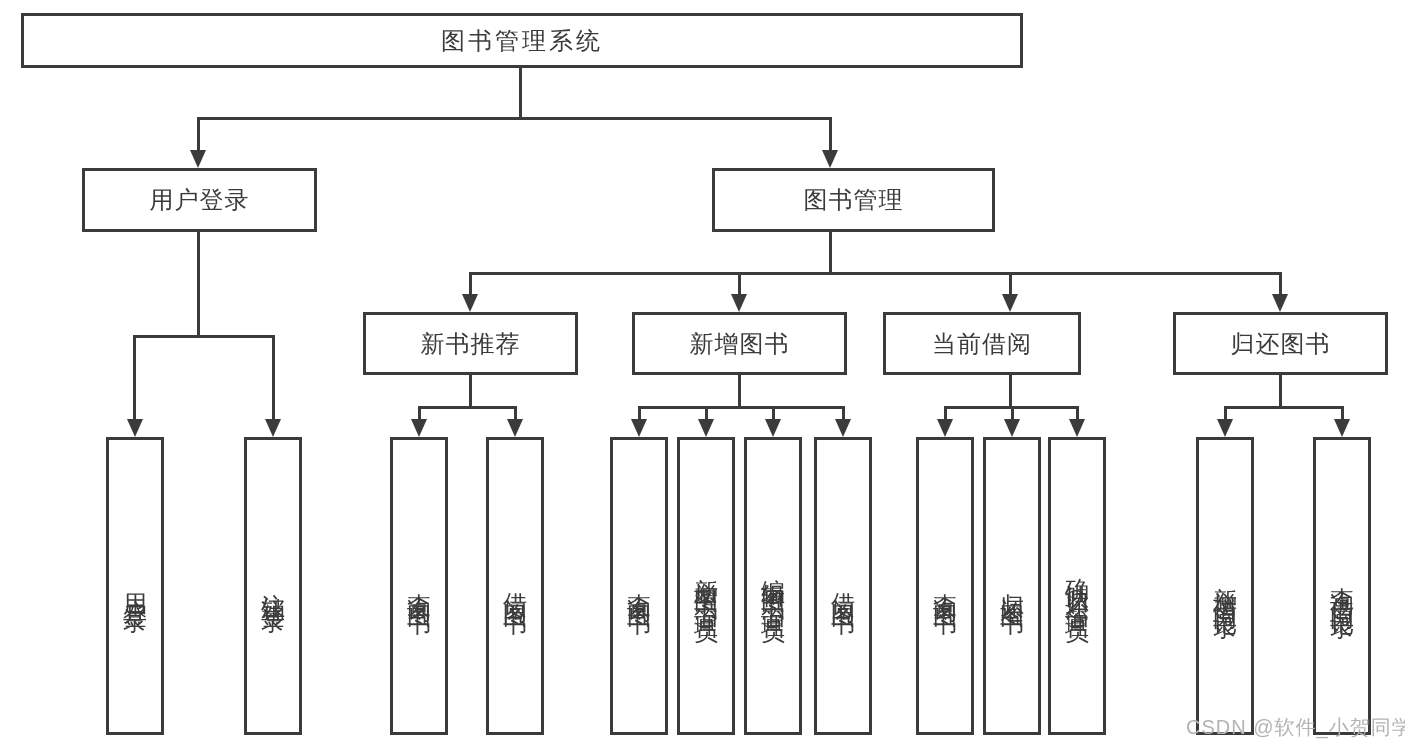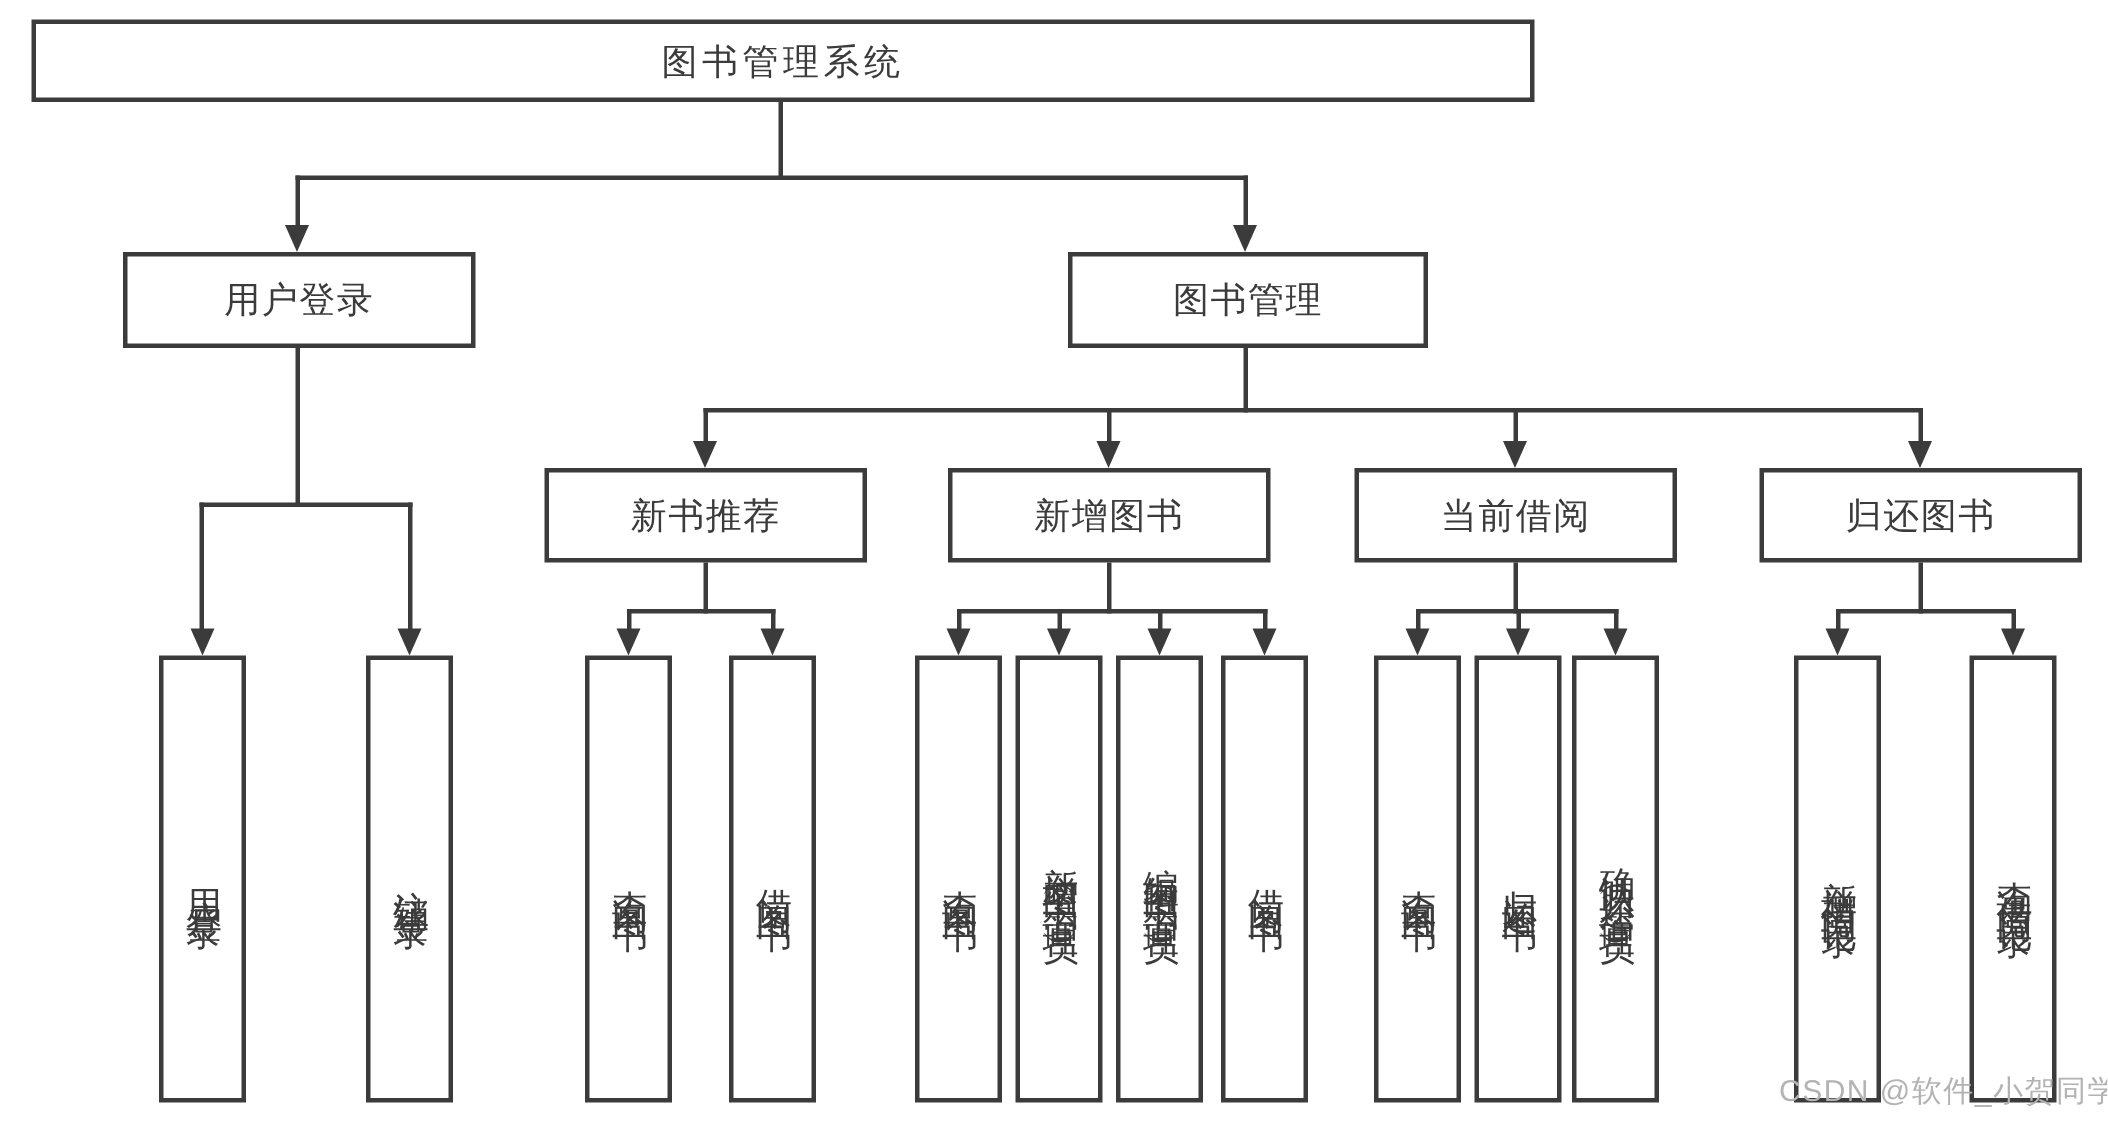--- a/index.html
+++ b/index.html
@@ -57,21 +57,21 @@
   <div class="vl" style="left:519px;top:68px;height:52px"></div>
   <div class="hl" style="left:197px;top:117px;width:635px"></div>
   <div class="vl" style="left:197px;top:117px;height:36px"></div>
   <div class="vl" style="left:829px;top:117px;height:36px"></div>
   <div class="ar" style="left:190px;top:150px"></div>
   <div class="ar" style="left:822px;top:150px"></div>
 
   <div class="box hbox" style="left:82px;top:168px;width:235px;height:64px">
     <span>用户登录</span>
   </div>
-  <div class="box hbox" style="left:712px;top:168px;width:240px;height:64px">
+  <div class="box hbox" style="left:712px;top:168px;width:283px;height:64px">
     <span>图书管理</span>
   </div>
 
   <div class="vl" style="left:197px;top:232px;height:106px"></div>
   <div class="hl" style="left:133px;top:335px;width:142px"></div>
   <div class="vl" style="left:133px;top:335px;height:86px"></div>
   <div class="vl" style="left:272px;top:335px;height:86px"></div>
   <div class="ar" style="left:127px;top:419px"></div>
   <div class="ar" style="left:265px;top:419px"></div>
 
@@ -85,21 +85,21 @@
   <div class="ar" style="left:731px;top:294px"></div>
   <div class="ar" style="left:1002px;top:294px"></div>
   <div class="ar" style="left:1272px;top:294px"></div>
 
   <div class="box hbox" style="left:363px;top:312px;width:215px;height:63px">
     <span>新书推荐</span>
   </div>
   <div class="box hbox" style="left:632px;top:312px;width:215px;height:63px">
     <span>新增图书</span>
   </div>
-  <div class="box hbox" style="left:903px;top:312px;width:215px;height:63px">
+  <div class="box hbox" style="left:883px;top:312px;width:198px;height:63px">
     <span>当前借阅</span>
   </div>
   <div class="box hbox" style="left:1173px;top:312px;width:215px;height:63px">
     <span>归还图书</span>
   </div>
 
   <div class="vl" style="left:469px;top:375px;height:34px"></div>
   <div class="hl" style="left:418px;top:406px;width:99px"></div>
   <div class="vl" style="left:418px;top:406px;height:16px"></div>
   <div class="vl" style="left:514px;top:406px;height:16px"></div>

